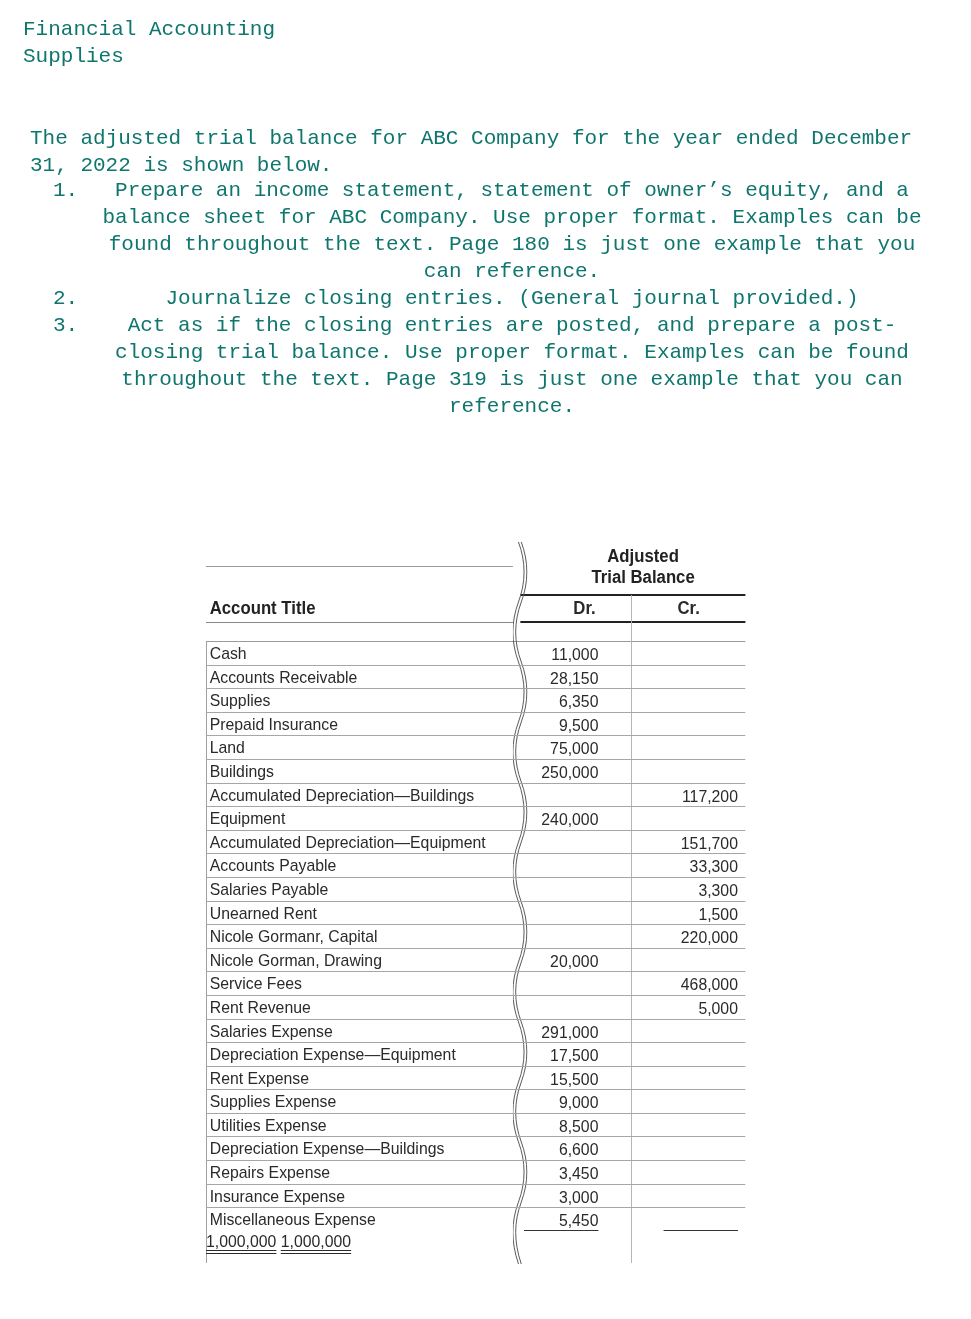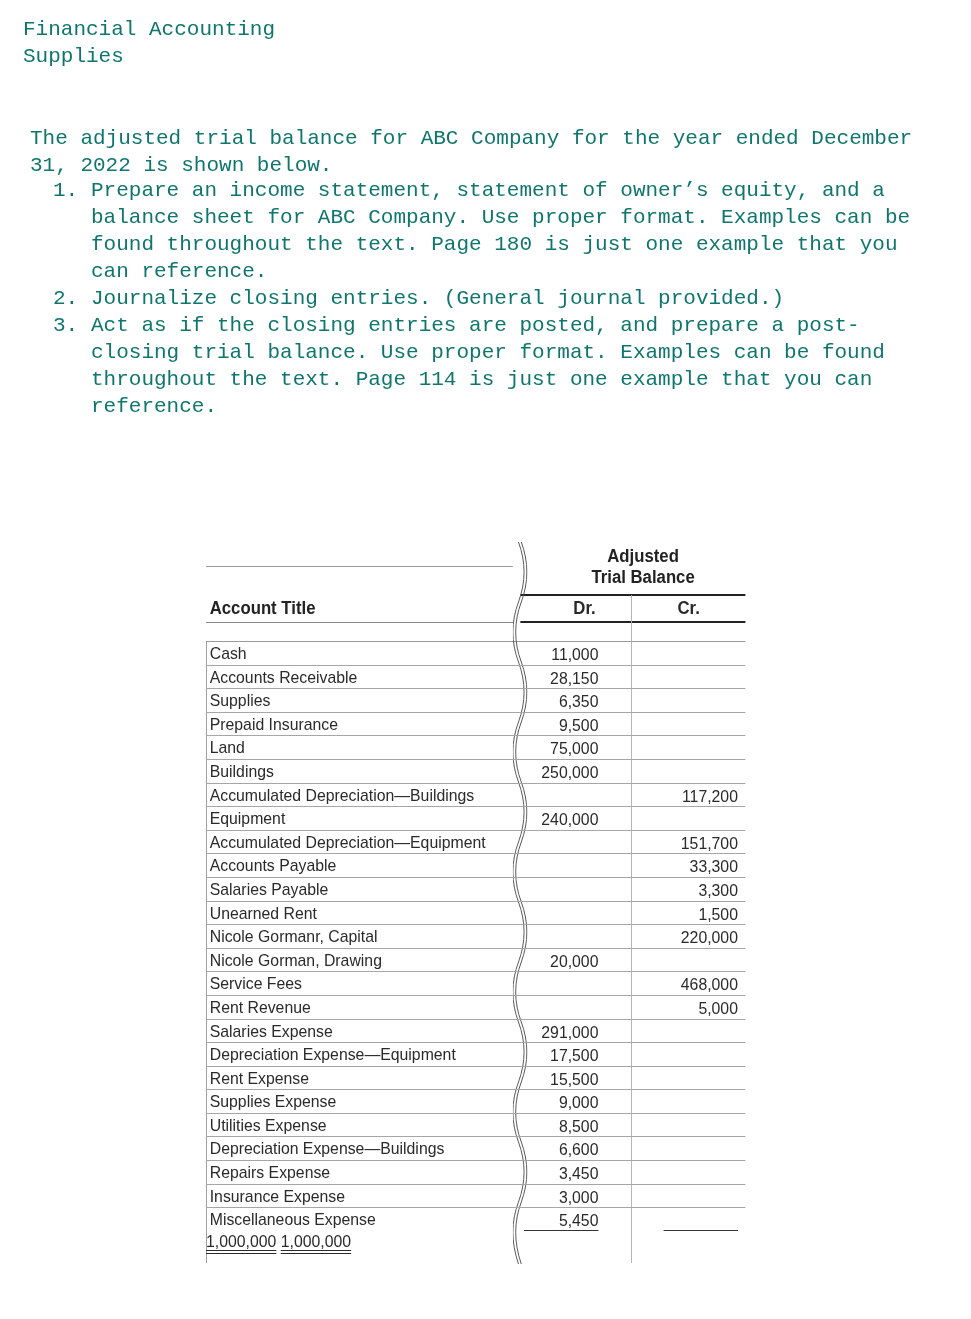--- a/index.html
+++ b/index.html
@@ -44,20 +44,21 @@
     .tasks li {
       display: flex;
       align-items: flex-start;
     }
     .tasks .num {
       width: 38px;
       flex: 0 0 38px;
     }
     .tasks .txt {
       flex: 1;
+      text-align: center;
     }
 
     
     .tb {
       position: absolute;
       left: 206px;
       top: 542px;
       width: 536px;
       height: 722px;
       font-family: "Liberation Sans", "DejaVu Sans", sans-serif;
@@ -249,21 +250,21 @@
   <li>
     <span class="num">1.</span>
     <span class="txt">Prepare an income statement, statement of owner’s equity, and a balance sheet for ABC Company.  Use proper format.  Examples can be found throughout the text.  Page 180 is just one example that you can reference.</span>
   </li>
   <li>
     <span class="num">2.</span>
     <span class="txt">Journalize closing entries.  (General journal provided.)</span>
   </li>
   <li>
     <span class="num">3.</span>
-    <span class="txt">Act as if the closing entries are posted, and prepare a post-closing trial balance.  Use proper format.  Examples can be found throughout the text.  Page 114 is just one example that you can reference.</span>
+    <span class="txt">Act as if the closing entries are posted, and prepare a post-closing trial balance.  Use proper format.  Examples can be found throughout the text.  Page 319 is just one example that you can reference.</span>
   </li>
 </ol>
 
 <div class="tb">
   <div class="header-top">
     <div class="hdr-line"></div>
     <div class="adj-title">
       <div>Adjusted</div>
       <div>Trial Balance</div>
     </div>

